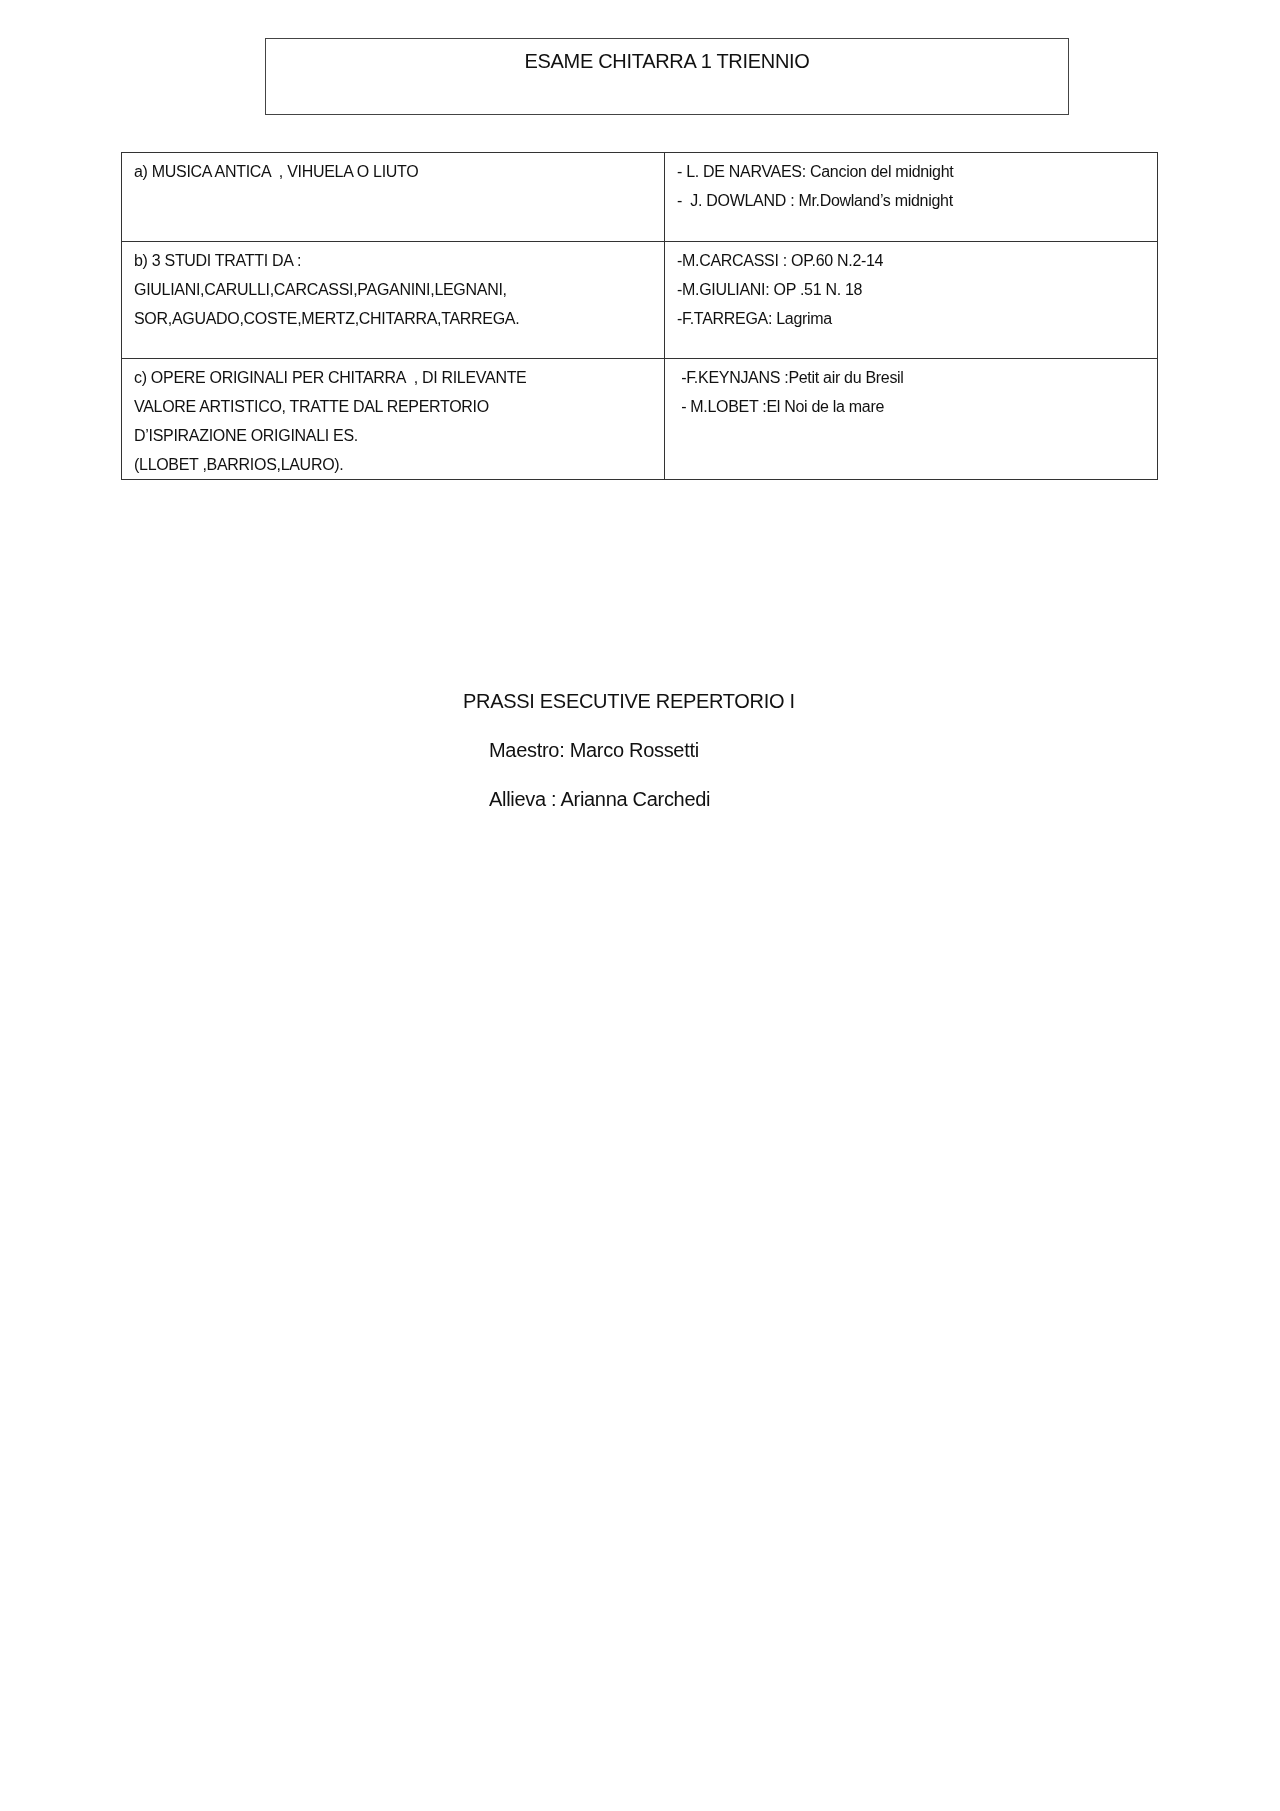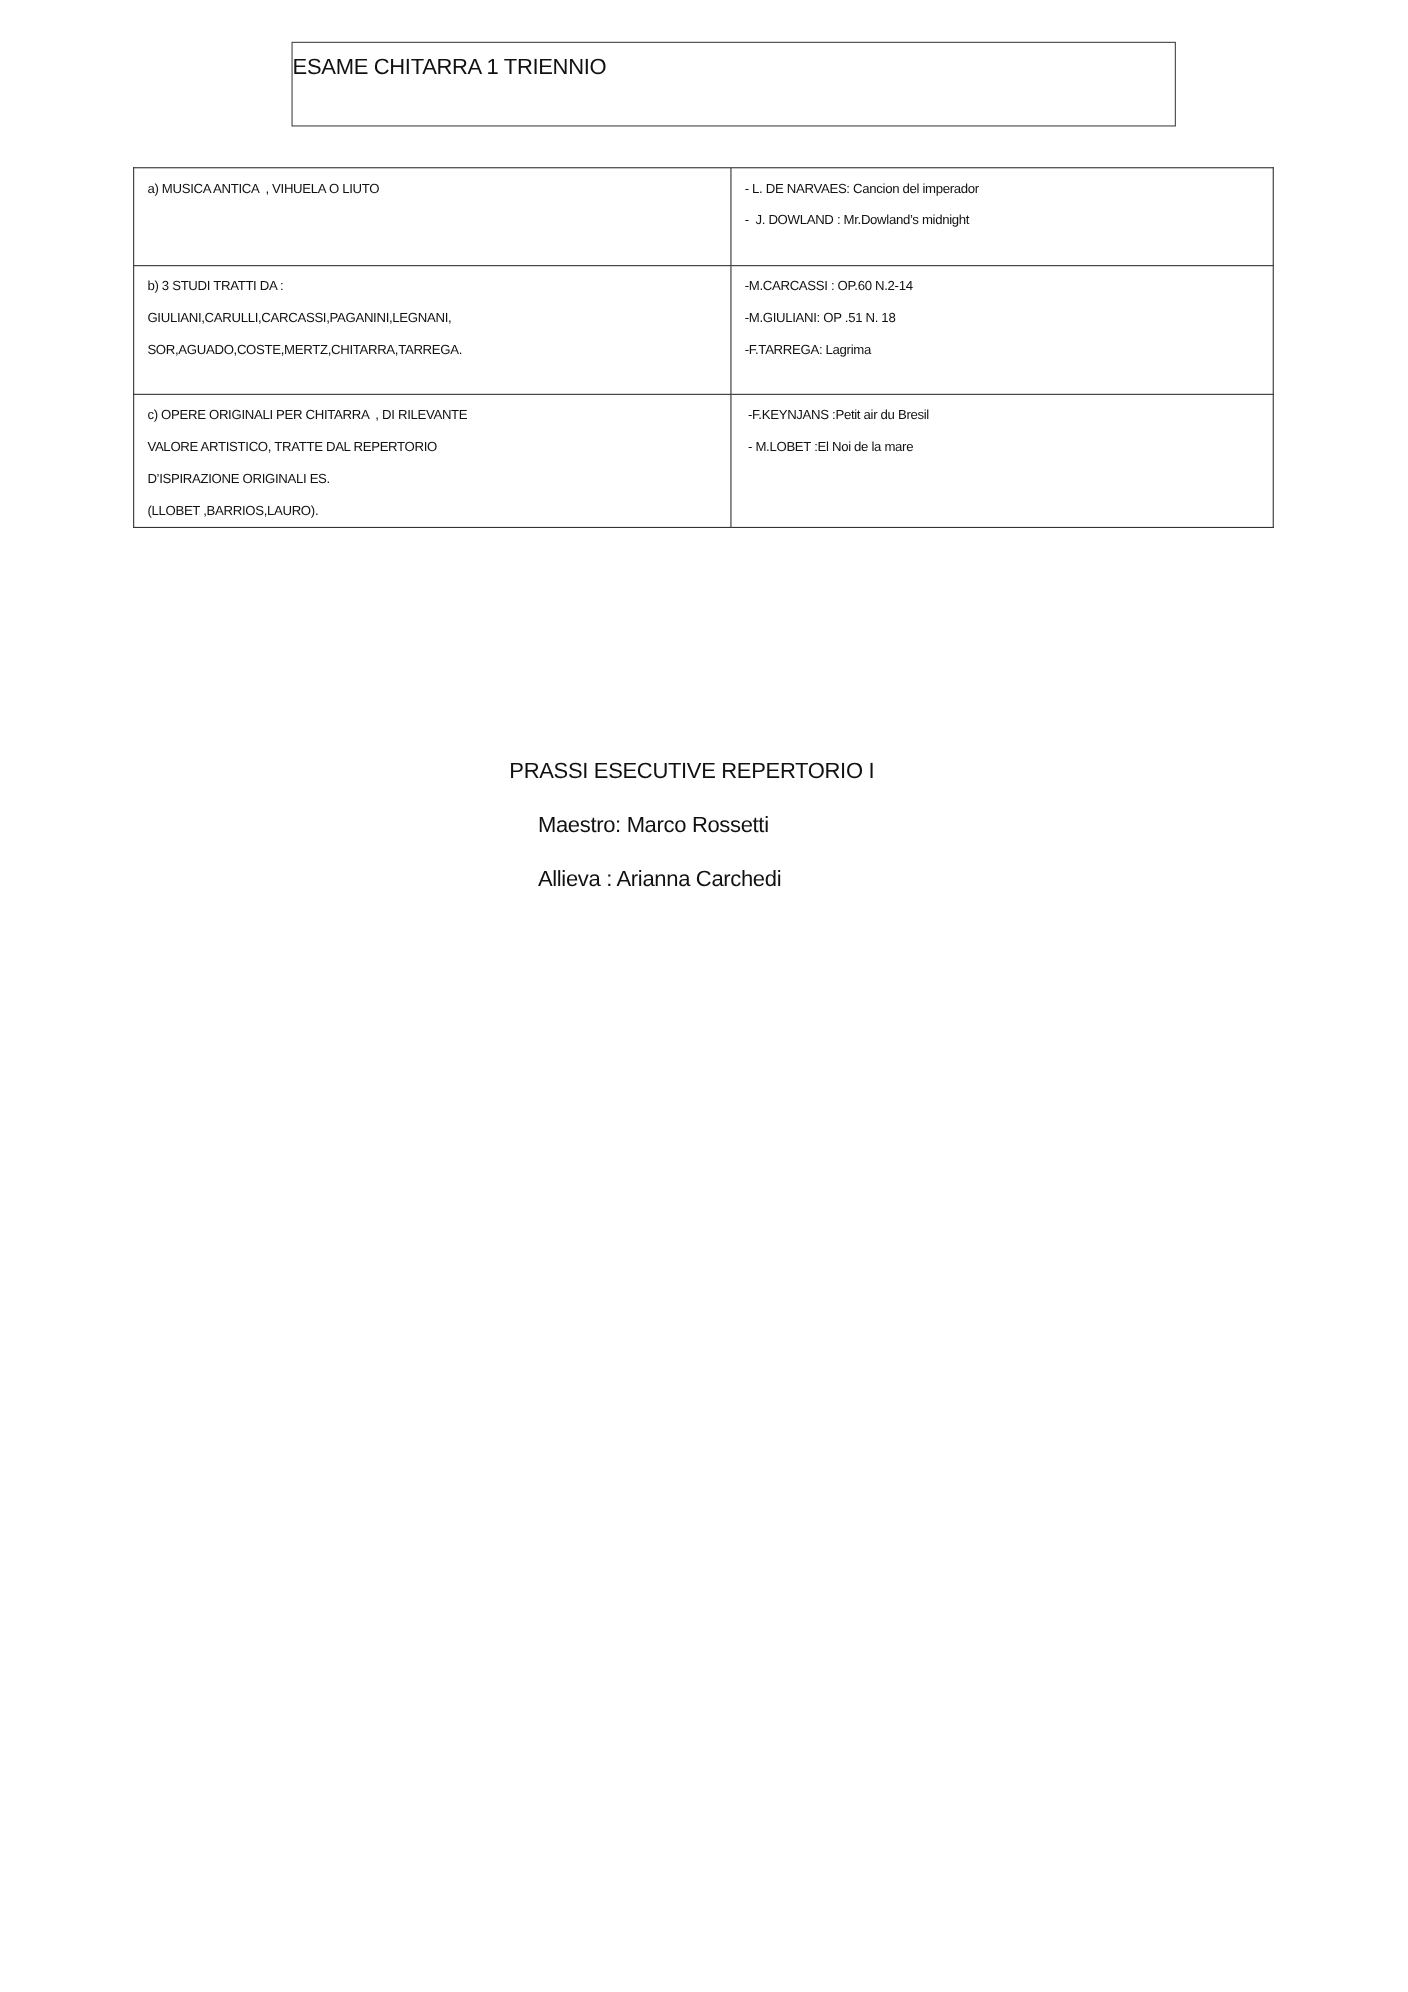--- a/index.html
+++ b/index.html
@@ -22,36 +22,37 @@
       width: 804px;
       height: 77px;
       border: 1.5px solid #444444;
       box-sizing: border-box;
     }
     .title-text {
       position: absolute;
       left: 0;
       right: 0;
       top: 11px;
+      text-align: center;
       font-size: 20px;
       letter-spacing: -0.3px;
     }
     table.program {
       position: absolute;
       left: 121px;
       top: 152px;
       width: 1037px;
       border-collapse: collapse;
       table-layout: fixed;
     }
     table.program td {
       border: 1.5px solid #333333;
       vertical-align: top;
       padding: 4px 12px 0 12px;
-      font-size: 12px;
+      font-size: 16px;
       line-height: 29px;
       letter-spacing: -0.3px;
     }
     table.program td.left { width: 518px; }
     .row-a td { height: 84px; }
     .row-b td { height: 112px; }
     .row-c td { height: 112px; }
     .row-d td { height: 208px; }
     .line { display: block; white-space: pre; }
     .footer {
@@ -72,21 +73,21 @@
   <div class="title-text">ESAME CHITARRA 1 TRIENNIO</div>
 </div>
 
 <table class="program">
   <tbody>
       <tr class="row-a">
     <td class="left">
       <span class="line">a) MUSICA ANTICA  , VIHUELA O LIUTO</span>
     </td>
     <td>
-      <span class="line">- L. DE NARVAES: Cancion del imperador</span>
+      <span class="line">- L. DE NARVAES: Cancion del midnight</span>
       <span class="line">-  J. DOWLAND : Mr.Dowland’s midnight</span>
     </td>
   </tr>
   <tr class="row-b">
     <td class="left">
       <span class="line">b) 3 STUDI TRATTI DA :</span>
       <span class="line">GIULIANI,CARULLI,CARCASSI,PAGANINI,LEGNANI,</span>
       <span class="line">SOR,AGUADO,COSTE,MERTZ,CHITARRA,TARREGA.</span>
     </td>
     <td>

